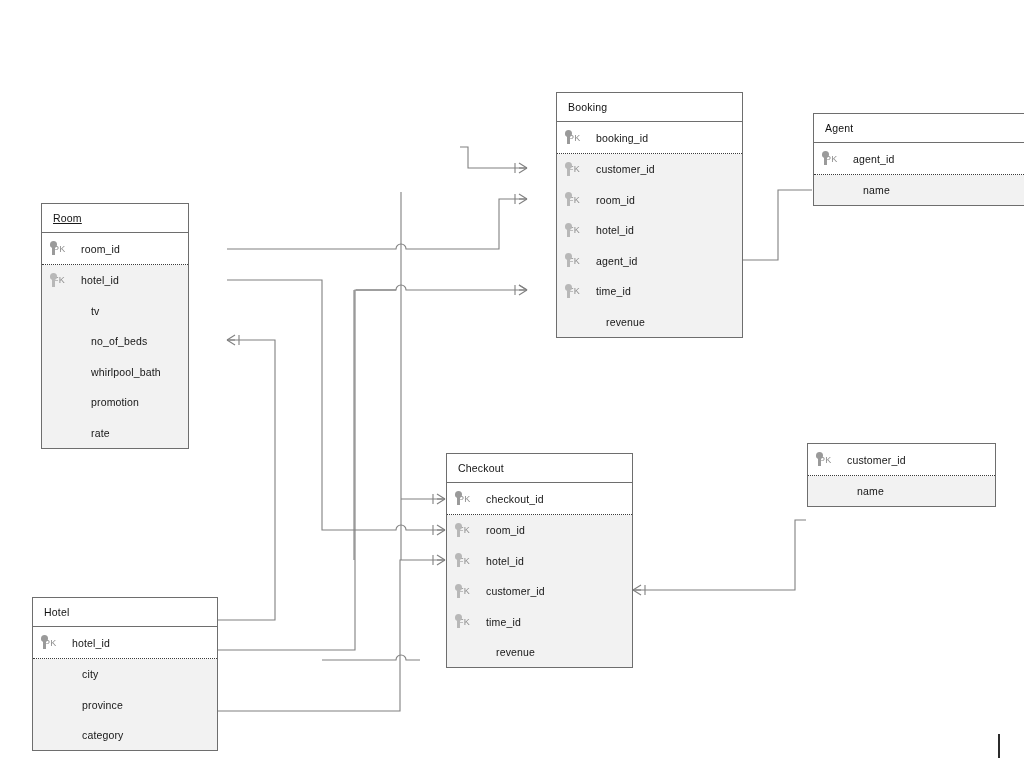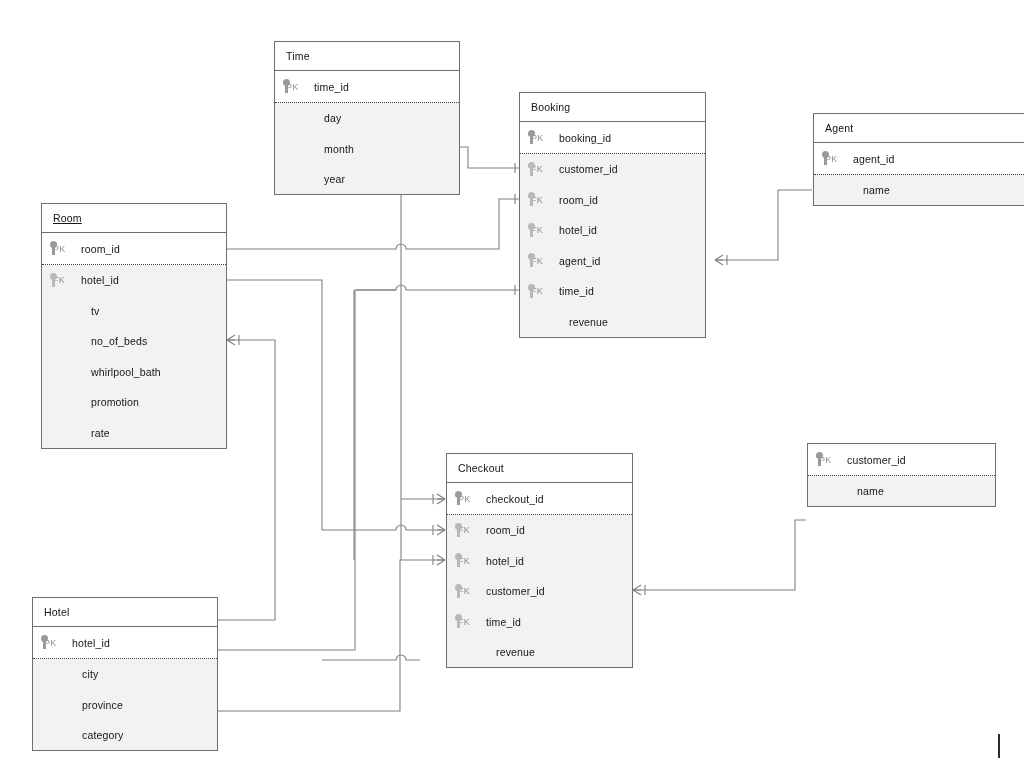--- a/index.html
+++ b/index.html
@@ -187,39 +187,22 @@
       <line x1="235" y1="345" x2="227" y2="340"></line>
       <line x1="235" y1="340" x2="227" y2="340"></line>
       <line x1="239" y1="335" x2="239" y2="345"></line>
     </g>
 
     <g class="foot">
       <line x1="519" y1="285" x2="527" y2="290"></line>
     </g>
   </svg>
 
-  <div class="entity" style="left:274px;top:41px;width:186px;">
-    <div class="ent-title">Time</div>
-    <div class="pk-zone">
-      <div class="row">
-        <span class="keyicon pk">
-            <i class="head"></i>
-            <i class="stem"></i>
-          </span>
-        <span class="kw">PK</span><span class="nm">time_id</span>
-      </div>
-    </div>
-    <div class="attr-zone">
-      <div class="row plain"><span class="nm">day</span></div>
-      <div class="row plain"><span class="nm">month</span></div>
-      <div class="row plain"><span class="nm">year</span></div>
-    </div>
-  </div>
-
-  <div class="entity" style="left:519px;top:92px;width:187px;">
+
+  <div class="entity" style="left:556px;top:92px;width:187px;">
     <div class="ent-title">Booking</div>
     <div class="pk-zone">
       <div class="row">
         <span class="keyicon pk">
             <i class="head"></i>
             <i class="stem"></i>
           </span>
         <span class="kw">PK</span><span class="nm">booking_id</span>
       </div>
     </div>
@@ -272,21 +255,21 @@
             <i class="stem"></i>
           </span>
         <span class="kw">PK</span><span class="nm">agent_id</span>
       </div>
     </div>
     <div class="attr-zone">
       <div class="row plain"><span class="nm">name</span></div>
     </div>
   </div>
 
-  <div class="entity" style="left:41px;top:203px;width:186px;text-decoration:underline;">
+  <div class="entity" style="left:41px;top:203px;width:148px;text-decoration:underline;">
     <div class="ent-title">Room</div>
     <div class="pk-zone">
       <div class="row">
         <span class="keyicon pk">
             <i class="head"></i>
             <i class="stem"></i>
           </span>
         <span class="kw">PK</span><span class="nm">room_id</span>
       </div>
     </div>

